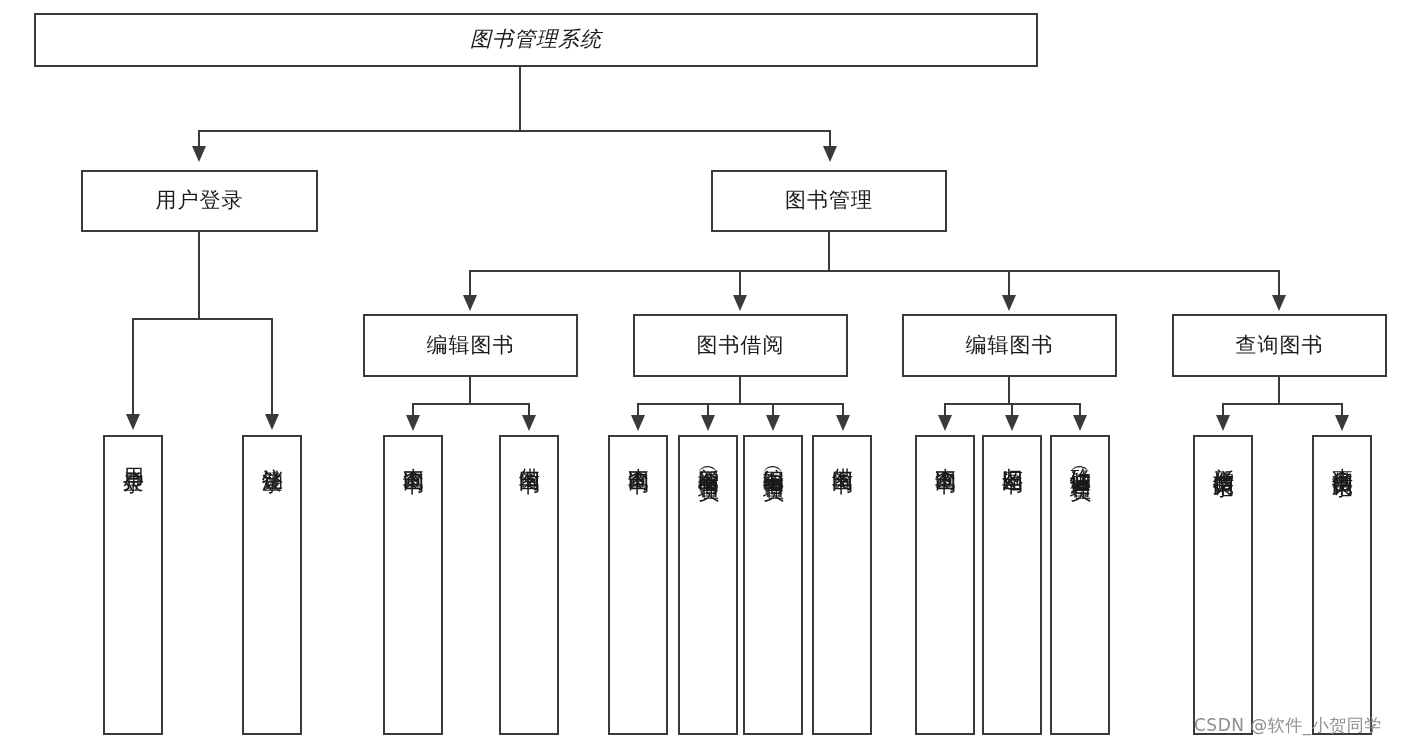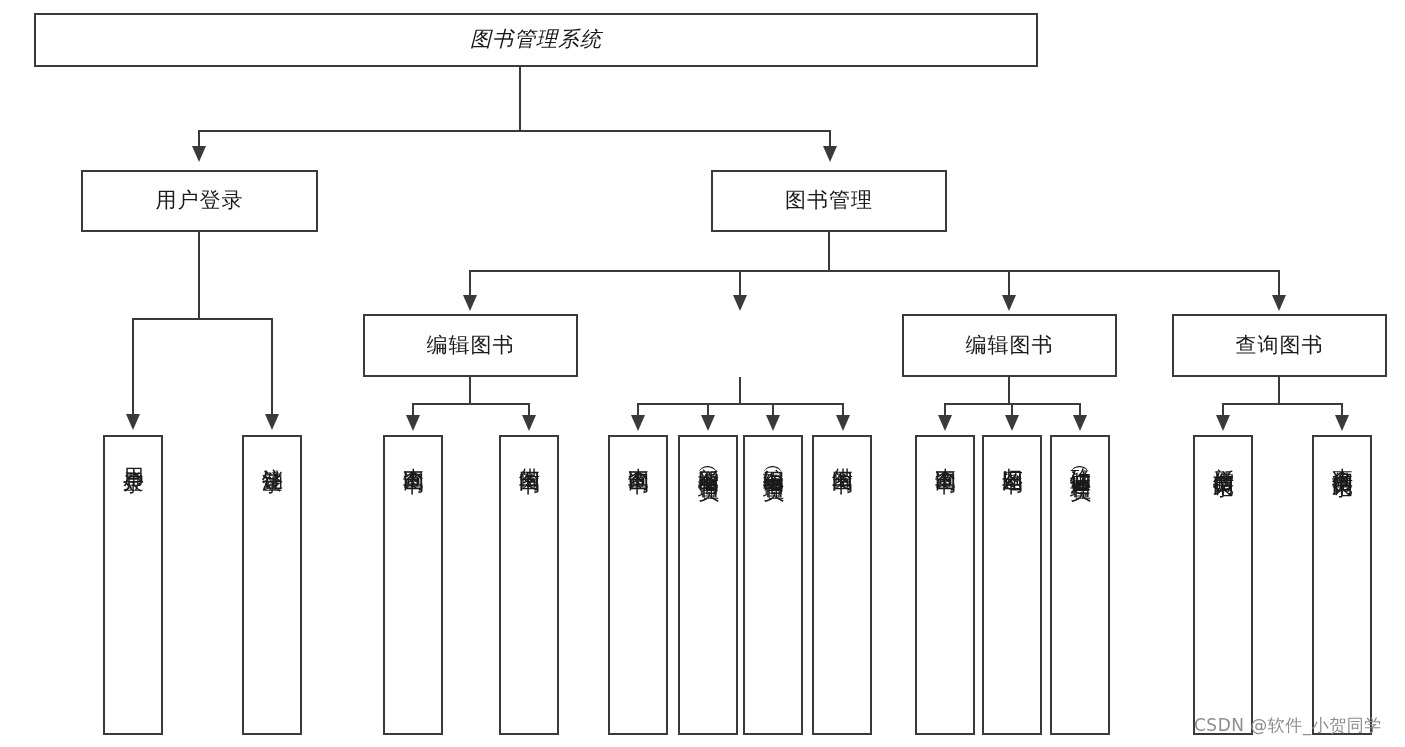--- a/index.html
+++ b/index.html
@@ -126,20 +126,23 @@
   <div class="conn v" style="left:1008px; top:270px; width:2px; height:27px;"></div>
   <div class="arrow" style="left:1002px; top:295px;"></div>
 
   <div class="conn v" style="left:1278px; top:270px; width:2px; height:27px;"></div>
   <div class="arrow" style="left:1272px; top:295px;"></div>
 
   <div class="node level-3" style="left:363px; top:314px; width:215px; height:63px;">
     <span>编辑图书</span>
   </div>
 
+  <div class="node level-3" style="left:633px; top:314px; width:215px; height:63px;">
+    <span>图书借阅</span>
+  </div>
 
   <div class="node level-3" style="left:902px; top:314px; width:215px; height:63px;">
     <span>编辑图书</span>
   </div>
 
   <div class="node level-3" style="left:1172px; top:314px; width:215px; height:63px;">
     <span>查询图书</span>
   </div>
 
   <div class="conn v" style="left:469px; top:377px; width:2px; height:28px;"></div>

